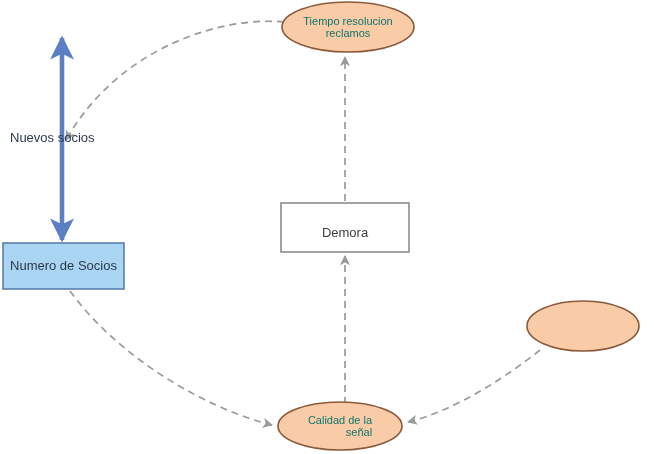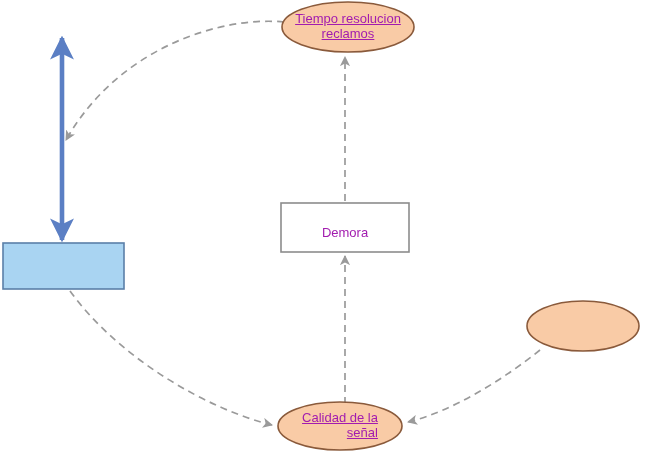--- a/index.html
+++ b/index.html
@@ -31,23 +31,22 @@
     align-items: center;
     justify-content: center;
     text-align: center;
     color: #333333;
     font-family: "Liberation Sans", sans-serif;
     line-height: 1.12;
     pointer-events: none;
     white-space: pre-line;
   }
   .ellipse-label {
-    font-size: 13px;
-    color: #a21caf;
-    text-decoration: underline;
+    font-size: 11px;
+    color: #0f766e;
   }
   .box-label {
     font-size: 13px;
     color: #2b3a4a;
   }
   .free-label {
     position: absolute;
     font-size: 13px;
     color: #2b3a52;
     font-family: "Liberation Sans", sans-serif;
@@ -99,21 +98,23 @@
 
       <ellipse cx="583" cy="326" rx="56" ry="25" fill="#f9cba6" stroke="#8a5a3b" stroke-width="1.6"></ellipse>
 
       <rect x="3" y="243" width="121" height="46" fill="#a9d4f2" stroke="#5a7fa8" stroke-width="1.6"></rect>
     </g>
   </svg>
 
   <div class="node-label ellipse-label" style="left:282px; top:2px; width:132px; height:50px;">Tiempo resolucion
 reclamos</div>
 
-  <div class="node-label box-label" style="left:281px; top:203px; width:128px; height:61px; color:#a21caf;">Demora</div>
+  <div class="node-label box-label" style="left:281px; top:203px; width:128px; height:61px; color:#404040;">Demora</div>
 
   <div class="node-label ellipse-label" style="left:278px; top:402px; width:124px; height:48px;text-align:right;">Calidad de la
 señal</div>
 
 
+  <div class="node-label box-label" style="left:3px; top:243px; width:121px; height:46px;">Numero de Socios</div>
 
+  <div class="free-label" style="left:10px; top:130px;">Nuevos socios</div>
 
 </div>
 
 </body></html>

